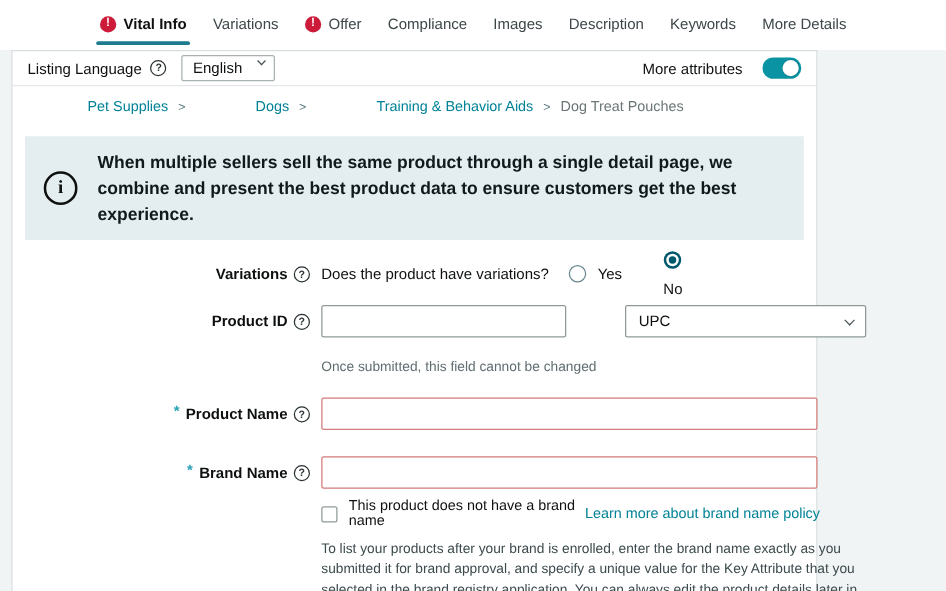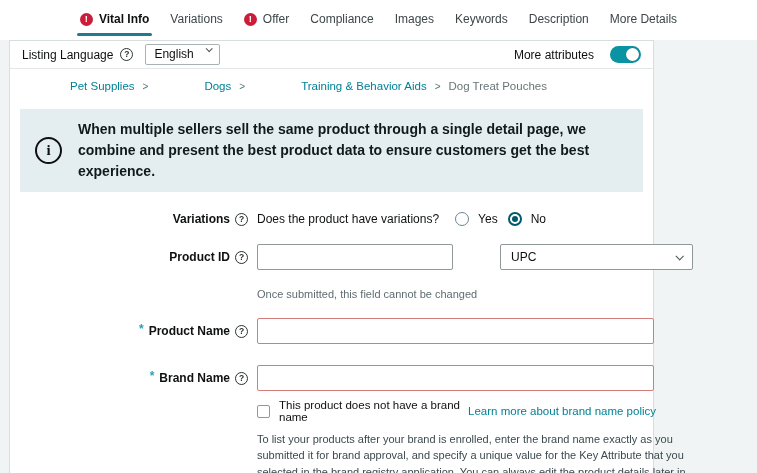--- a/index.html
+++ b/index.html
@@ -99,21 +99,21 @@
     display: inline-flex; align-items: center; justify-content: center;
     font-size: 8.5px; color: #2a3234; flex-shrink: 0; cursor: pointer;
     font-weight: bold; line-height: 1;
   }
   .content-cell { display: flex; flex-direction: column; }
 
   
   .variations-line { display: flex; align-items: center; height: 18px; }
   .question { margin-right: 16px; color: #0f1111; }
   .radio-opt { display: flex; align-items: center; gap: 9px; cursor: pointer; }
-  .radio-opt + .radio-opt { margin-left: 10px; }
+  .radio-opt + .radio-opt { margin-left: 33px; flex-direction: column; }
   .radio {
     width: 14px; height: 14px; border-radius: 50%; background: #fff;
     border: 1.5px solid #68878f; flex-shrink: 0;
   }
   .radio.checked {
     border: 2px solid #00596b; display: flex; align-items: center; justify-content: center;
   }
   .radio.checked::after { content: ""; width: 6px; height: 6px; border-radius: 50%; background: #00596b; }
 
   
@@ -170,24 +170,24 @@
       <span class="err-badge">!</span>
       <span>Offer</span>
     </div>
     <div class="tab">
       <span>Compliance</span>
     </div>
     <div class="tab">
       <span>Images</span>
     </div>
     <div class="tab">
+      <span>Description</span>
+    </div>
+    <div class="tab">
       <span>Keywords</span>
-    </div>
-    <div class="tab">
-      <span>Description</span>
     </div>
     <div class="tab">
       <span>More Details</span>
     </div>
   </div>
 
   <div class="card">
 
     <div class="toolbar">
       <span>Listing Language</span>

